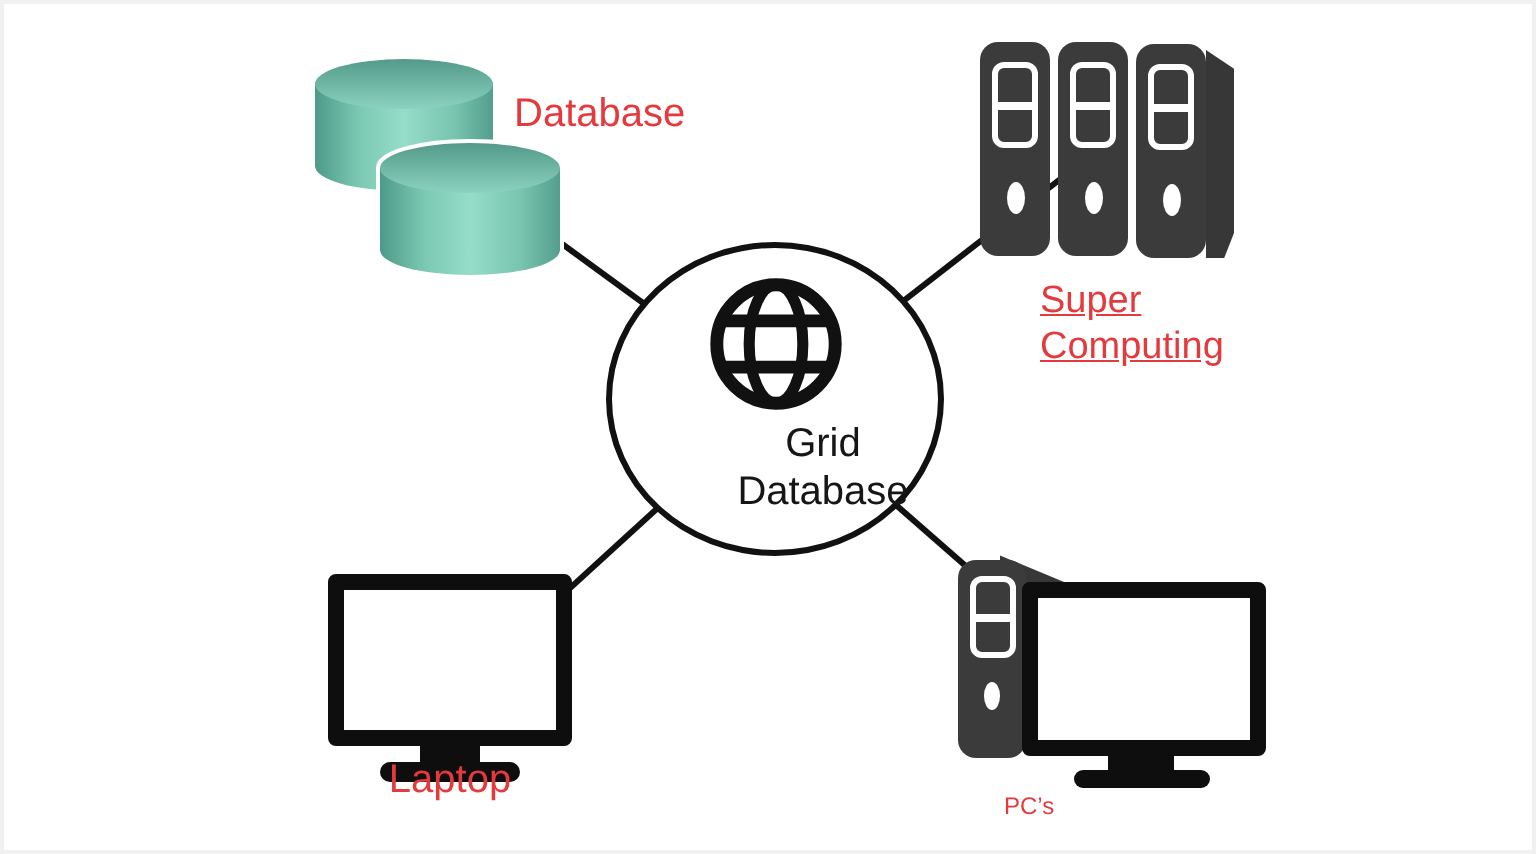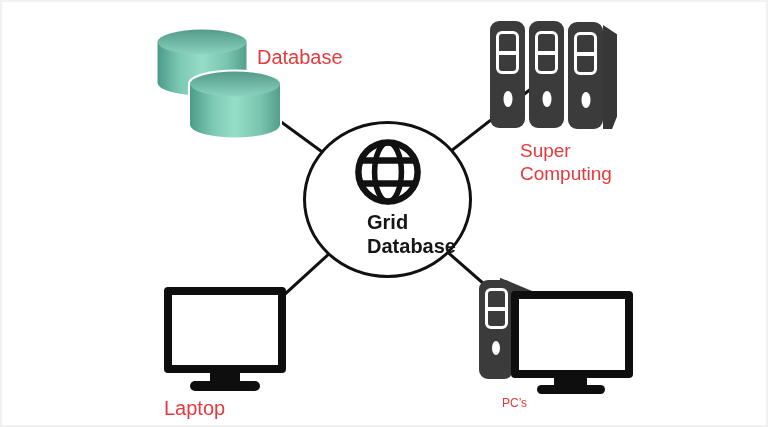--- a/index.html
+++ b/index.html
@@ -11,28 +11,28 @@
   .stage *{box-sizing:border-box;}
   svg.links{position:absolute;left:0;top:0;width:768px;height:427px;}
 
   
   .hub{
     position:absolute;left:303px;top:121px;width:169px;height:157px;
     background:#ffffff;border:3px solid #111;border-radius:50%;
     display:flex;flex-direction:column;align-items:center;
   }
   .globe{margin-top:11px;}
-  .hub-label{margin-top:1px;font-weight:bold;font-size:20px;line-height:24px;color:#161616;text-align:left;margin-left:48px;}
+  .hub-label{margin-top:1px;font-weight:normal;font-size:20px;line-height:24px;color:#161616;text-align:center;margin-left:48px;}
 
   
   .cyl{position:absolute;}
   .lbl{position:absolute;color:#e53a3d;}
   .db-label{left:257px;top:46px;font-size:20px;}
-  .super-label{left:520px;top:139px;font-size:19px;line-height:23px;}
-  .laptop-label{left:164px;top:397px;width:122px;text-align:left;font-size:20px;}
+  .super-label{left:520px;top:139px;font-size:19px;line-height:23px;text-decoration:underline;}
+  .laptop-label{left:164px;top:379px;width:122px;text-align:center;font-size:20px;}
   .pcs-label{left:502px;top:396px;width:100px;text-align:left;font-size:12px;}
 
   
   .tower{position:absolute;width:35px;height:107px;background:#3b3b3b;border-radius:9px;}
   .tower .bays{position:absolute;left:6px;top:10px;width:23px;height:43px;border:3px solid #fff;border-radius:6px;}
   .tower .bays::after{content:"";position:absolute;left:-1px;right:-1px;top:50%;margin-top:-2px;height:4px;background:#fff;}
   .tower .led{position:absolute;left:50%;transform:translateX(-50%);top:70px;width:9px;height:16px;background:#fff;border-radius:50%;}
   .tower-ext{
     position:absolute;left:603px;top:25px;width:14px;height:104px;background:#373737;
     clip-path:polygon(0 0,100% 9%,100% 88%,65% 100%,0 100%);

